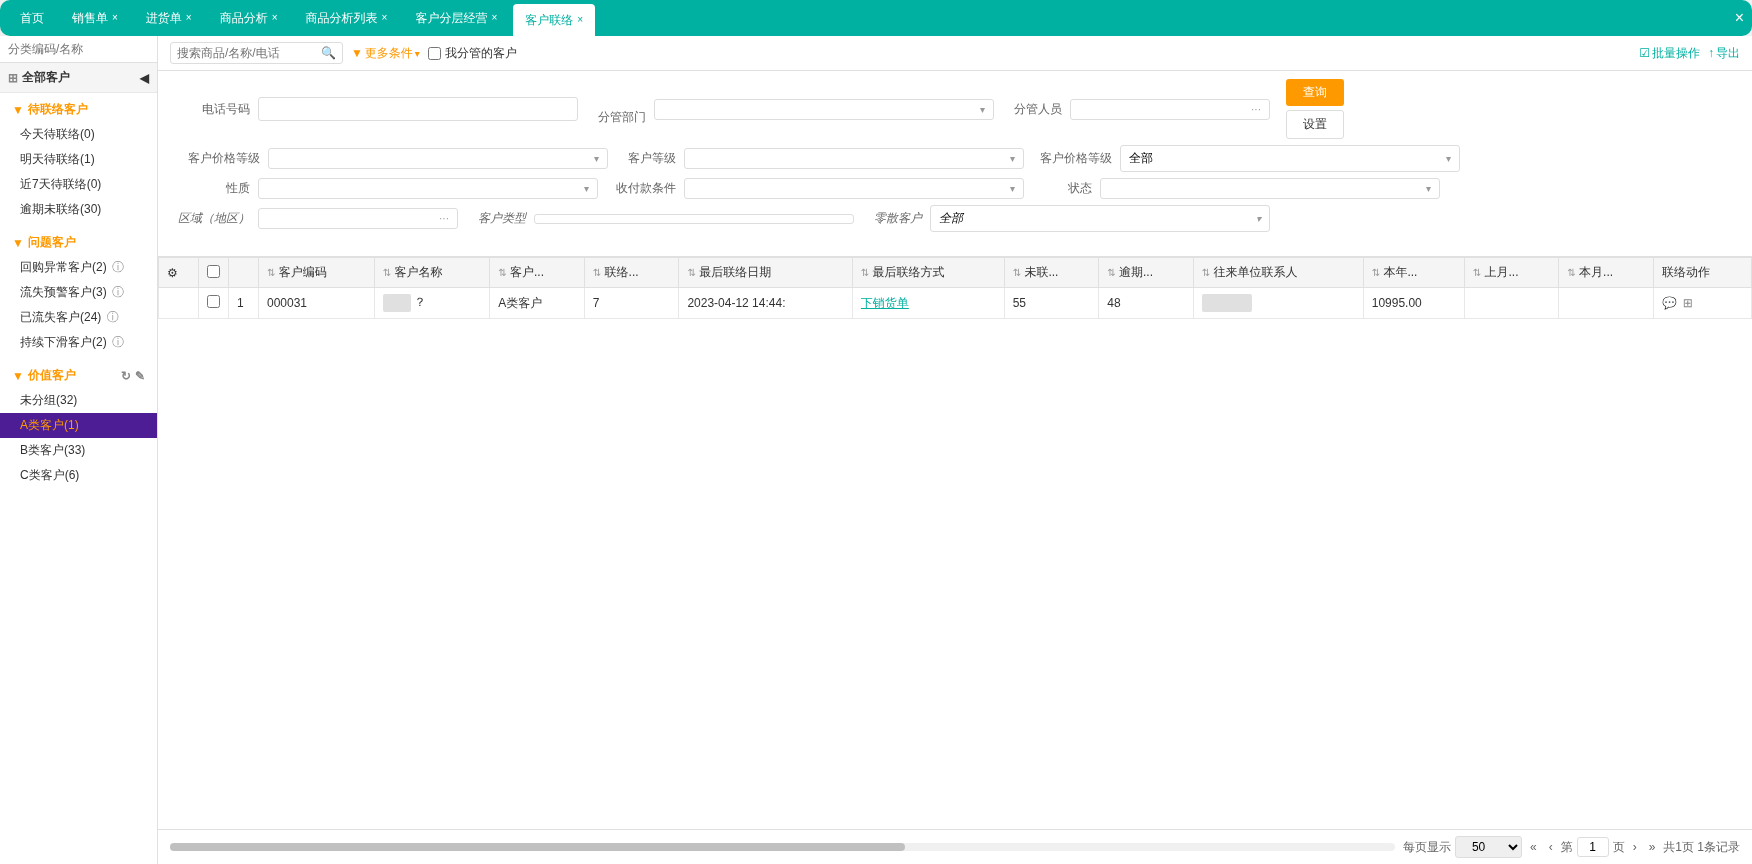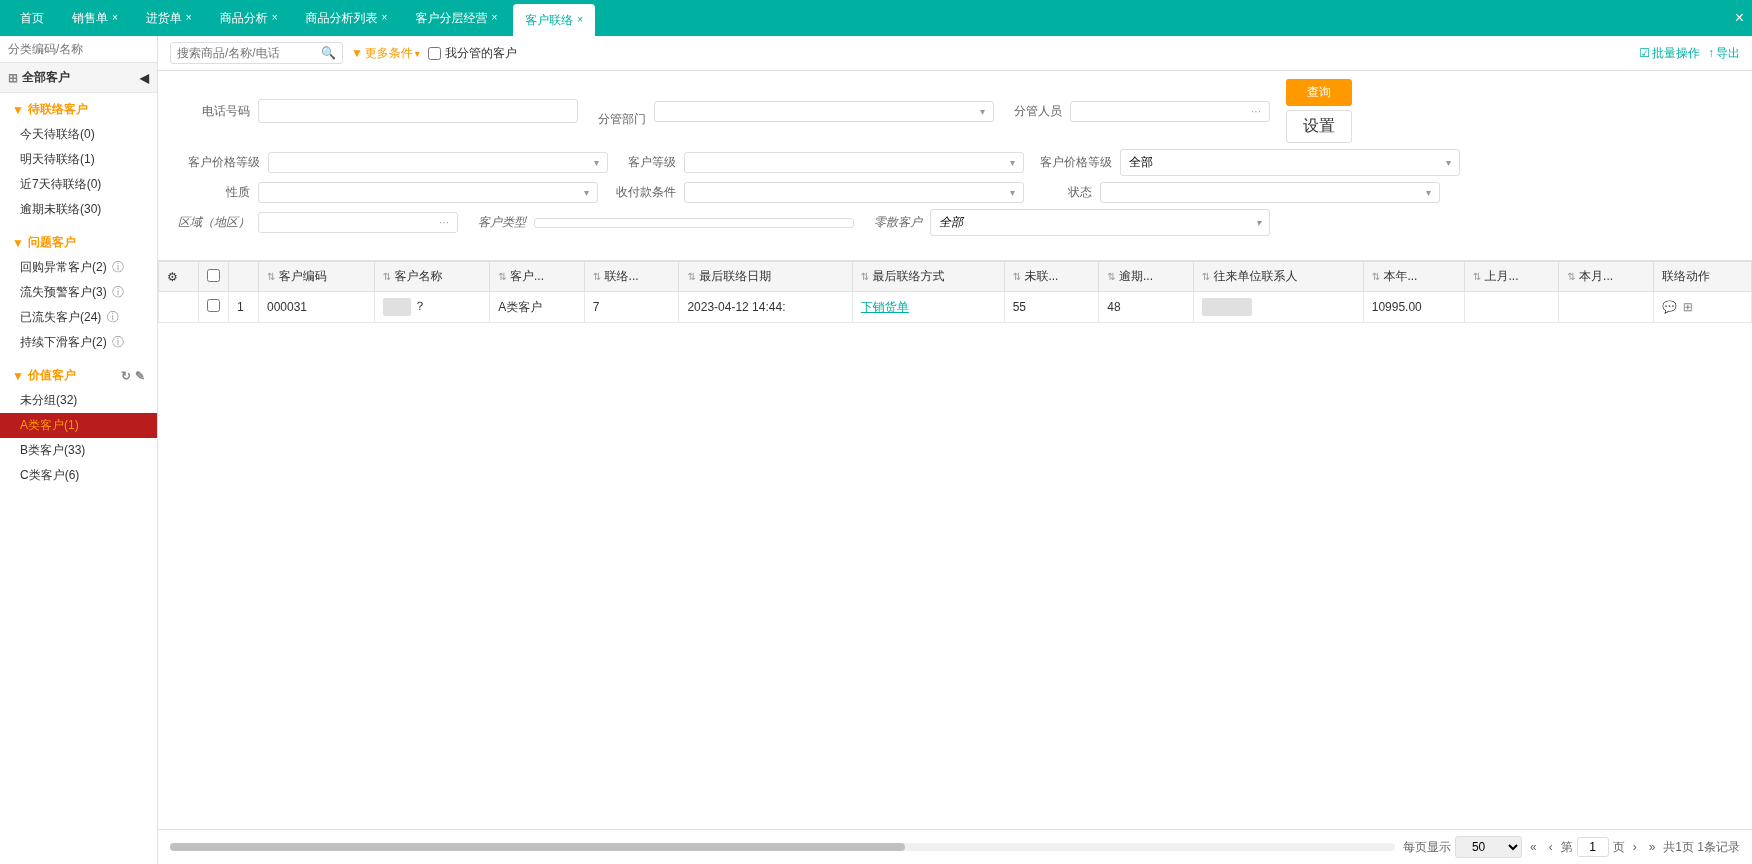--- a/index.html
+++ b/index.html
@@ -2,21 +2,21 @@
 <html><head>
   <meta charset="utf-8">
   <style>
     * { box-sizing: border-box; margin: 0; padding: 0; font-family: 'Microsoft YaHei', Arial, sans-serif; font-size: 12px; }
     body { background: #f0f0f0; overflow: hidden; width: 1752px; height: 864px; }
 
     
     .top-nav {
       display: flex; align-items: center;
       background: #00b0a0; height: 36px;
-      padding: 0 8px; gap: 4px;
+      padding: 0 8px; gap: 4px; border-radius: 10px;
     }
     .nav-item {
       color: #fff; padding: 0 12px; height: 36px; line-height: 36px;
       cursor: pointer; white-space: nowrap; display: flex; align-items: center; gap: 4px;
     }
     .nav-item.active { background: #fff; color: #00b0a0; border-radius: 4px 4px 0 0; margin-top: 4px; height: 32px; line-height: 32px; }
     .nav-close { font-size: 10px; cursor: pointer; }
     .nav-close-right { margin-left: auto; color: #fff; cursor: pointer; font-size: 16px; }
 
     
@@ -44,21 +44,21 @@
     .sidebar-group { padding: 4px 0; }
     .sidebar-group-title {
       display: flex; align-items: center; padding: 4px 12px;
       color: #f90; font-weight: bold; cursor: pointer; font-size: 12px;
     }
     .sidebar-group-title .tri { margin-right: 4px; }
     .sidebar-item {
       padding: 4px 20px; cursor: pointer; color: #333; white-space: nowrap;
       overflow: hidden; text-overflow: ellipsis;
     }
-    .sidebar-item.active { background: #b91c1c; color: #f90; }
+    .sidebar-item.active { background: #4c1d95; color: #f90; }
 
     
     .content { flex: 1; display: flex; flex-direction: column; overflow: hidden; background: #f5f5f5; }
 
     
     .filter-bar {
       background: #fff; border-bottom: 1px solid #e0e0e0;
       padding: 6px 12px; display: flex; align-items: center; gap: 8px;
     }
     .filter-search {
@@ -122,21 +122,21 @@
     }
     .footer-pager .pager-btn { cursor: pointer; color: #666; padding: 2px 4px; }
 
     
     .btn-orange {
       background: #f90; color: #fff; border: none; border-radius: 3px;
       padding: 5px 16px; cursor: pointer; font-size: 12px;
     }
     .btn-white {
       background: #fff; color: #333; border: 1px solid #ddd; border-radius: 3px;
-      padding: 5px 16px; cursor: pointer; font-size: 16px;
+      padding: 5px 16px; cursor: pointer; font-size: 12px;
     }
     .page-size-select {
       border: 1px solid #ddd; border-radius: 3px; padding: 2px 12px;
       outline: none; font-size: 12px;
     }
 
     
     input[type=checkbox] { cursor: pointer; }
 
     .color-block {

